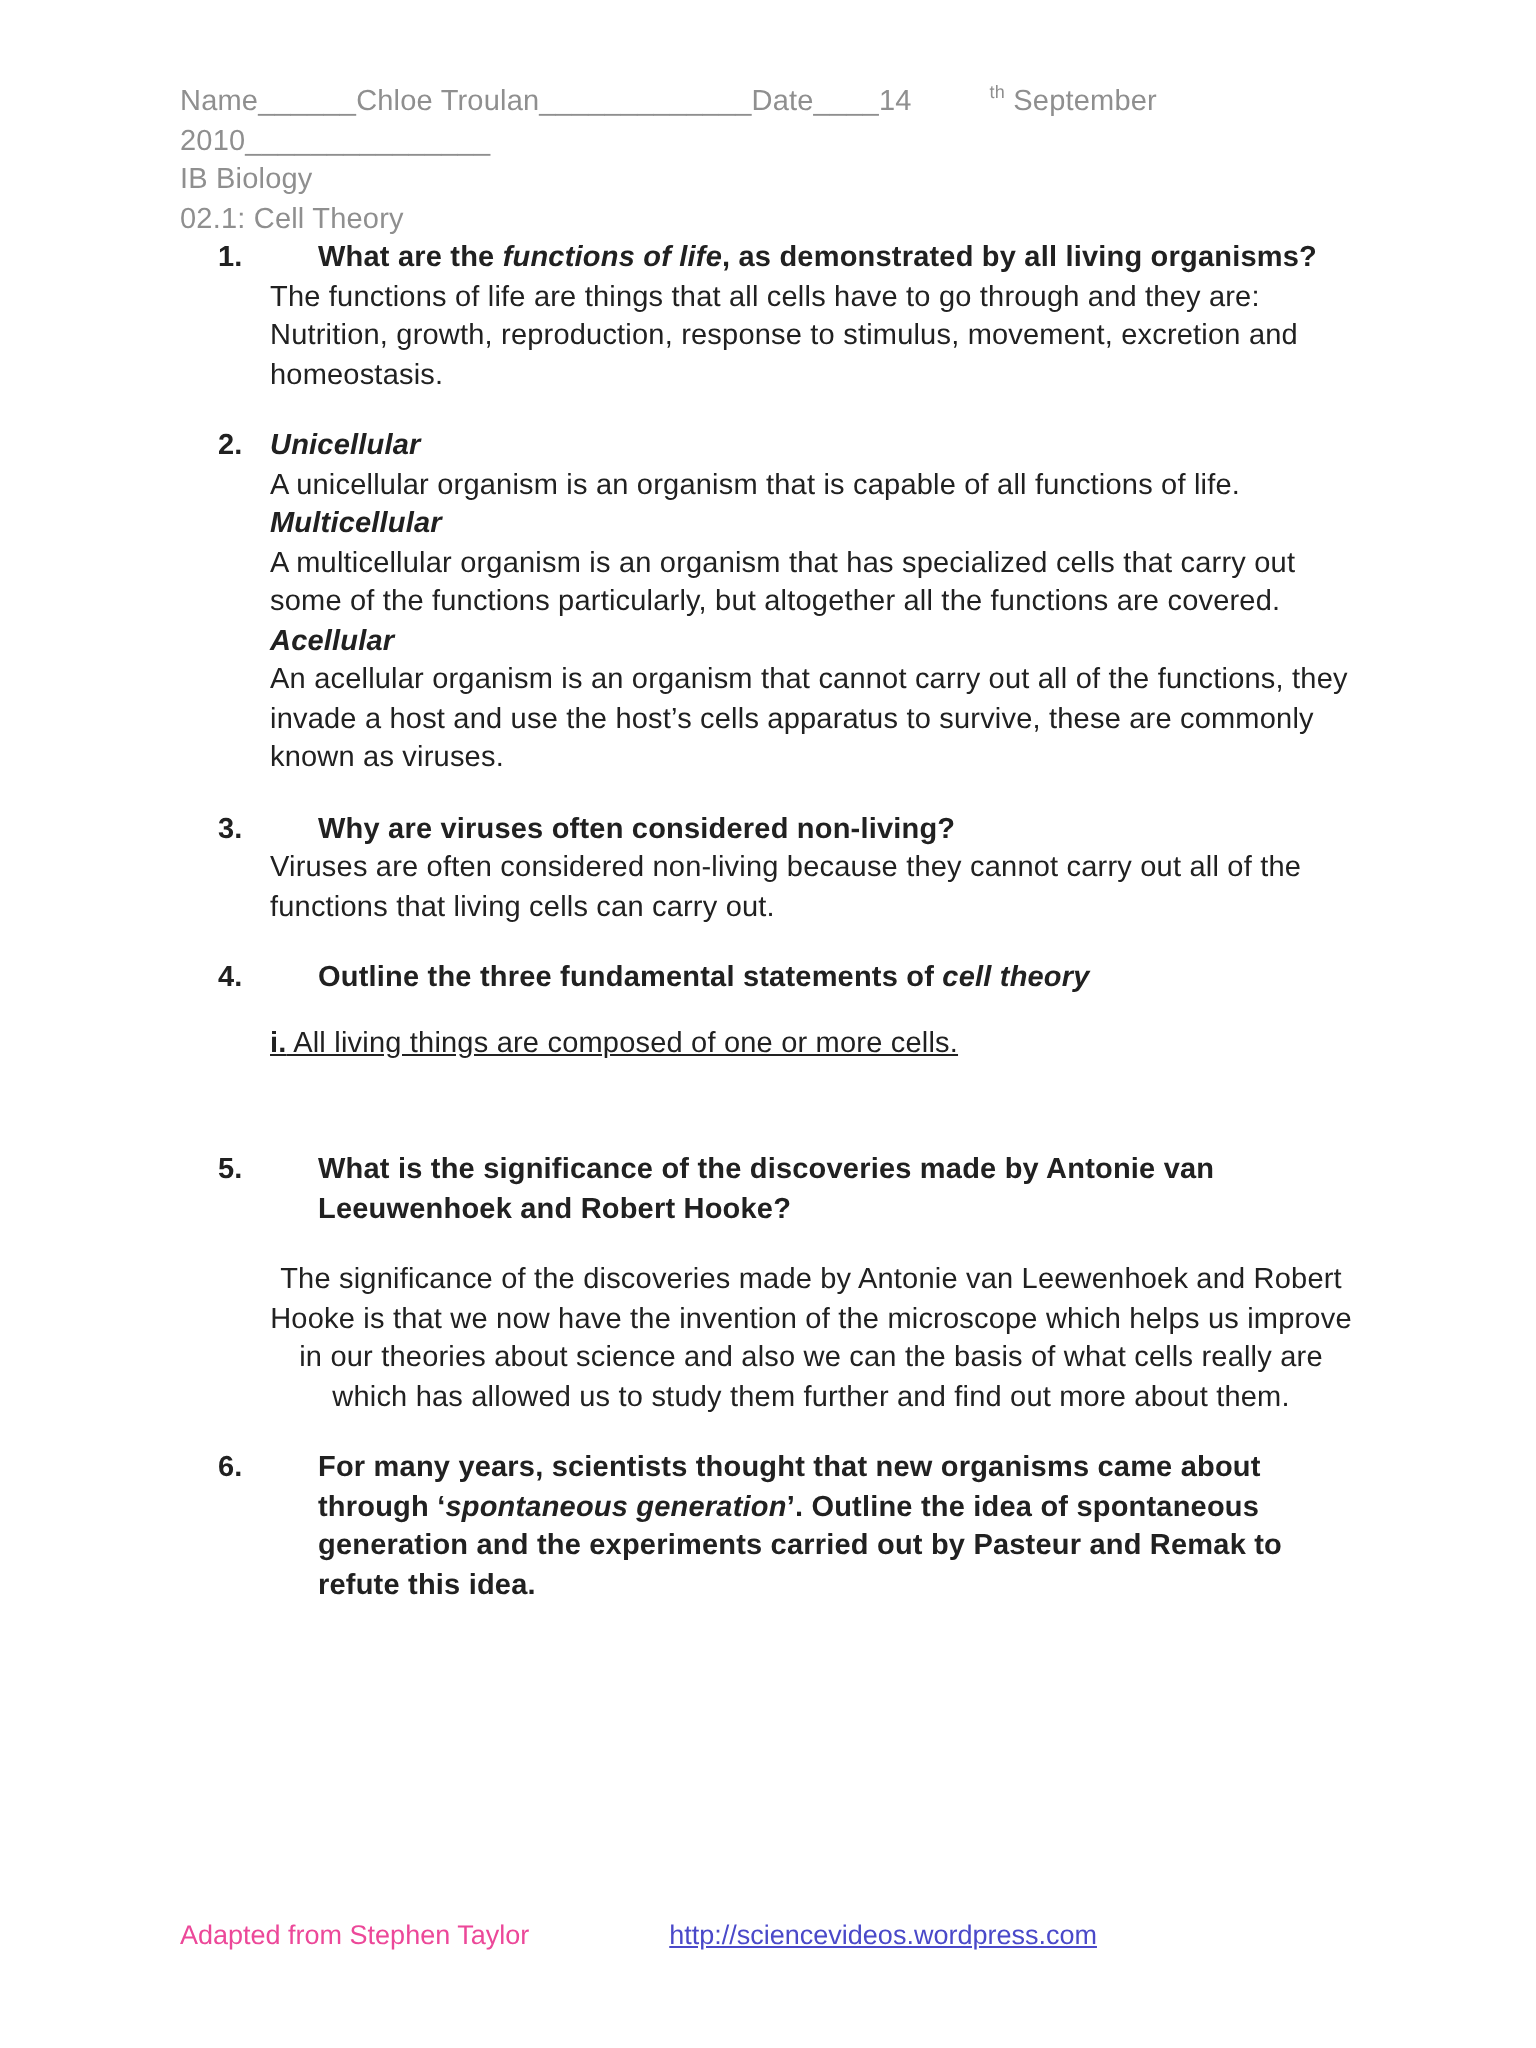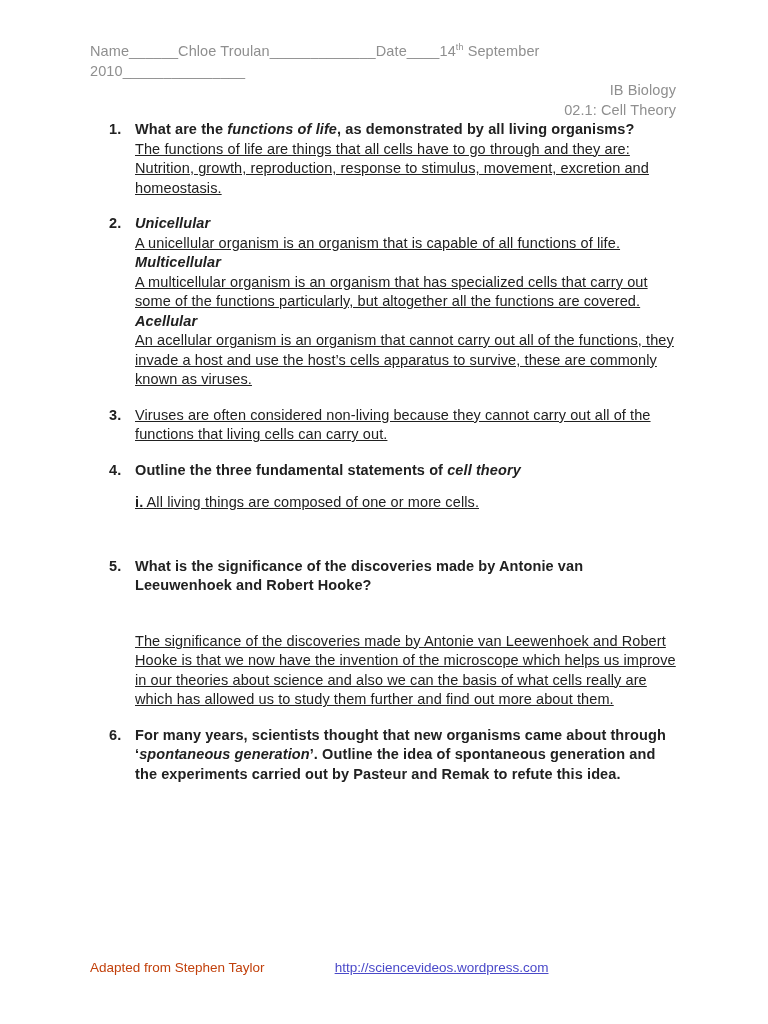--- a/index.html
+++ b/index.html
@@ -19,51 +19,51 @@
     width: 586px;
     font-size: 14.5px;
     line-height: 19.5px;
     letter-spacing: 0.1px;
   }
   .doc-header {
     color: #8f8f8f;
   }
   .doc-subtitle {
     color: #8f8f8f;
-    text-align: right;
+    text-align: left;
   }
-  sup { font-size: 9px; line-height: 0; }
+  sup { font-size: 9px; line-height: 0; margin-left: 39px; }
   .q {
     display: flex;
     margin-bottom: 16px;
   }
   .qnum {
     width: 26px;
     margin-left: 19px;
     flex: 0 0 auto;
     font-weight: bold;
   }
   .qbody { flex: 1 1 auto; }
-  .qheading { font-weight: bold; }
+  .qheading { font-weight: bold; margin-left: 24px; }
   .qheading .ital { font-style: italic; }
   .term { font-weight: bold; font-style: italic; }
-  .answer { font-weight: normal; text-decoration: underline; }
+  .answer { font-weight: normal; }
   .stmt { margin-top: 13px; text-decoration: underline; }
   .stmt-label { font-weight: bold; }
   .q5-extra { margin-top: 44px; }
-  .q5-answer { margin-top: 36px; }
+  .q5-answer { margin-top: 16px; text-align: center; }
   .footer {
     position: absolute;
     left: 90px;
     top: 959px;
     width: 586px;
     font-size: 13.5px;
     line-height: 18px;
   }
-  .footer .credit { color: #c2410c; }
+  .footer .credit { color: #ec4899; }
   .footer .link {
     color: #4a49c9;
     text-decoration: underline;
     margin-left: 70px;
   }
 </style>
 </head>
 <body>
 
 <div class="content">
@@ -98,20 +98,21 @@
       <div>
         <div class="term">Acellular</div>
         <div class="answer">An acellular organism is an organism that cannot carry out all of the functions, they invade a host and use the host’s cells apparatus to survive, these are commonly known as viruses.</div>
       </div>
     </div>
   </div>
 
   <div class="q">
     <span class="qnum">3.</span>
     <div class="qbody">
+      <div class="qheading">Why are viruses often considered non-living?</div>
       <div class="answer">Viruses are often considered non-living because they cannot carry out all of the functions that living cells can carry out.</div>
     </div>
   </div>
 
   <div class="q">
     <span class="qnum">4.</span>
     <div class="qbody">
       <div class="qheading"><span>Outline the three fundamental statements of </span><span class="ital">cell theory</span></div>
       <div class="stmt"><span class="stmt-label">i.</span><span> All living things are composed of one or more cells.</span></div>
     </div>

